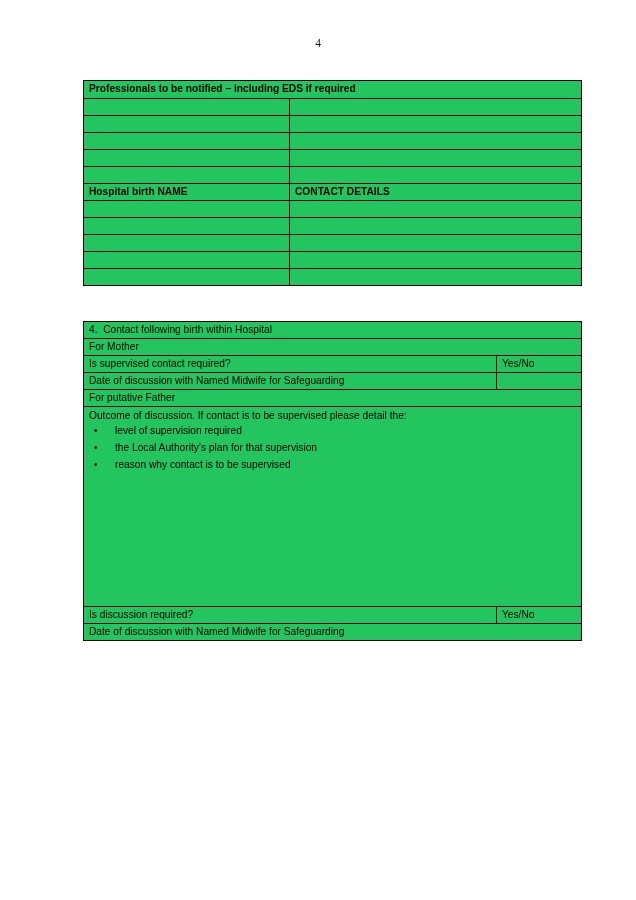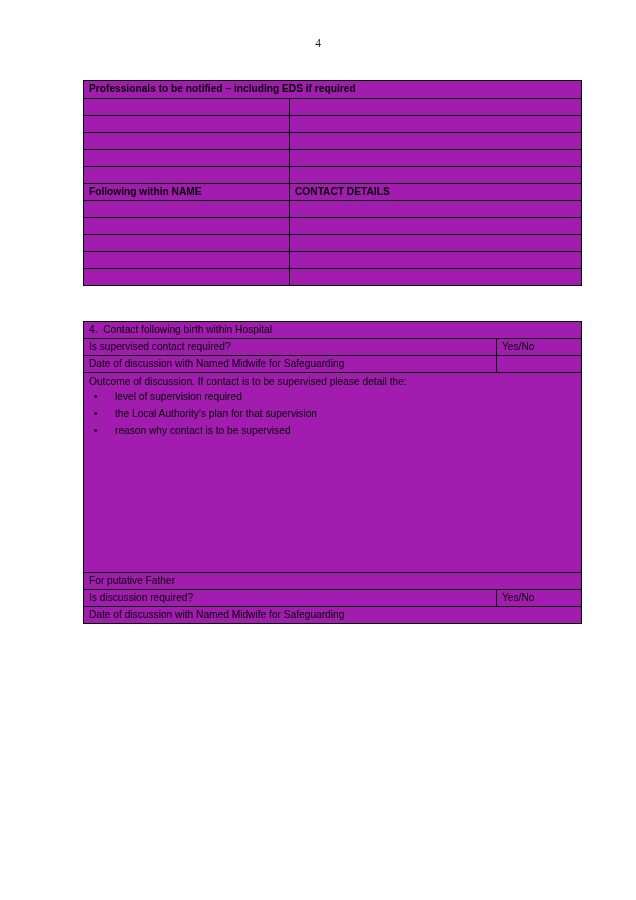--- a/index.html
+++ b/index.html
@@ -45,21 +45,21 @@
     table-layout: fixed;
     font-size: 10.2px;
     color: #000;
   }
   .doc-table td {
     border: 1px solid #000000;
     padding: 1px 0 1px 5px;
     vertical-align: top;
     line-height: 13px;
     font-size: 10.2px;
-    background: #a21caf;
+    background: #22c55e;
   }
   .doc-table td.b { font-weight: bold; }
   .doc-table td.empty { height: 13px; }
 
   
   #table-professionals {
     left: 83px;
     top: 80px;
     width: 498px;
   }
@@ -133,21 +133,21 @@
       <tr>
         <td class="empty"></td>
         <td class="empty"></td>
       </tr>
       <tr>
         <td class="empty"></td>
         <td class="empty"></td>
       </tr>
 
       <tr>
-        <td class="b">Following within NAME</td>
+        <td class="b">Hospital birth NAME</td>
         <td class="b">CONTACT DETAILS</td>
       </tr>
 
       <tr>
         <td class="empty"></td>
         <td class="empty"></td>
       </tr>
       <tr>
         <td class="empty"></td>
         <td class="empty"></td>
@@ -170,29 +170,36 @@
   <table id="table-contact-after-birth" class="doc-table">
     <colgroup>
       <col style="width:413px">
       <col style="width:85px">
     </colgroup>
     <tbody>
       <tr>
         <td colspan="2"><span>4.</span><span>&nbsp;&nbsp;</span><span style="font-weight:normal">Contact following birth within Hospital</span></td>
       </tr>
 
+      <tr>
+        <td colspan="2">For Mother</td>
+      </tr>
 
       <tr>
         <td>Is supervised contact required?</td>
         <td>Yes/No</td>
       </tr>
 
       <tr>
         <td>Date of discussion with Named Midwife for Safeguarding</td>
         <td></td>
+      </tr>
+
+      <tr>
+        <td colspan="2">For putative Father</td>
       </tr>
 
       <tr>
         <td class="outcome-cell" colspan="2">
           <p class="outcome-lead">Outcome of discussion. If contact is to be supervised please detail the:</p>
           <ul class="outcome-list">
             <li>
               <span class="bullet">•</span>
               <span>level of supervision required</span>
             </li>
@@ -202,24 +209,20 @@
             </li>
             <li>
               <span class="bullet">•</span>
               <span>reason why contact is to be supervised</span>
             </li>
           </ul>
         </td>
       </tr>
 
       <tr>
-        <td colspan="2">For putative Father</td>
-      </tr>
-
-      <tr>
         <td>Is discussion required?</td>
         <td>Yes/No</td>
       </tr>
 
       <tr>
         <td colspan="2">Date of discussion with Named Midwife for Safeguarding</td>
       </tr>
     </tbody>
   </table>
 

